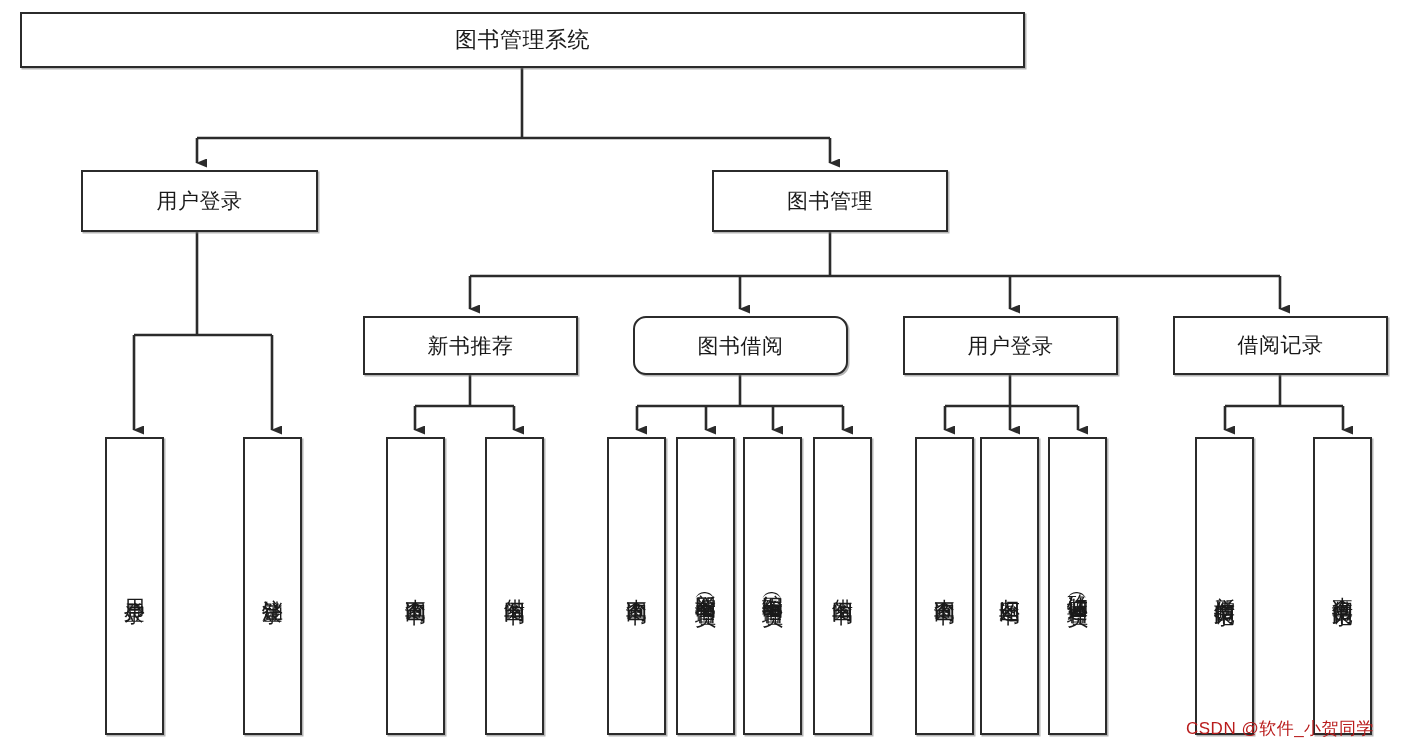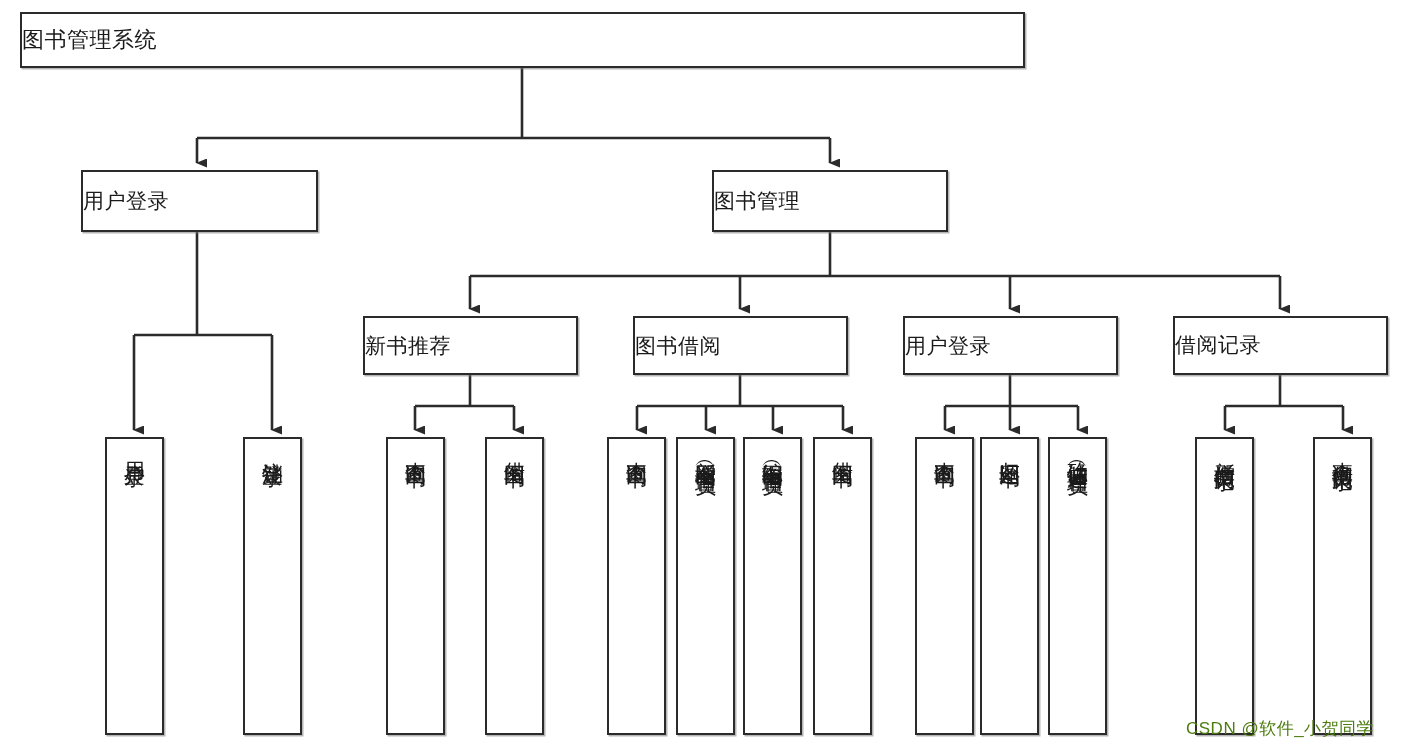--- a/index.html
+++ b/index.html
@@ -26,20 +26,21 @@
     pointer-events: none;
   }
   .node {
     position: absolute;
     box-sizing: border-box;
     background: #ffffff;
     border: 2px solid #2b2b2b;
     box-shadow: 1.5px 1.5px 0 rgba(120,120,120,0.55);
     display: flex;
     align-items: center;
+    justify-content: center;
     color: #1a1a1a;
   }
   .node.horizontal {
     font-size: 21px;
     letter-spacing: 0.5px;
     line-height: 1.1;
   }
   .node.vertical {
     writing-mode: vertical-rl;
     text-orientation: upright;
@@ -54,21 +55,21 @@
     text-orientation: upright;
     display: block;
     white-space: nowrap;
   }
   .node.root {
     font-size: 22px;
   }
   .watermark {
     position: absolute;
     font-size: 17px;
-    color: #4d7c0f;
+    color: #b91c1c;
     white-space: nowrap;
     letter-spacing: 0.5px;
   }
 </style>
 </head>
 <body>
 
 <div id="diagram-root">
 
   <svg id="wires" viewBox="0 0 1405 747" width="1405" height="747">
@@ -128,21 +129,21 @@
   <div class="node horizontal" style="left:81px; top:170px; width:237px; height:62px;">
     <span class="label">用户登录</span>
   </div>
   <div class="node horizontal" style="left:712px; top:170px; width:236px; height:62px;">
     <span class="label">图书管理</span>
   </div>
 
   <div class="node horizontal" style="left:363px; top:316px; width:215px; height:59px;">
     <span class="label">新书推荐</span>
   </div>
-  <div class="node horizontal" style="left:633px; top:316px; width:215px; height:59px;">
+  <div class="node horizontal" style="left:633px; top:316px; width:215px; height:59px;border-radius:13px;">
     <span class="label">图书借阅</span>
   </div>
   <div class="node horizontal" style="left:903px; top:316px; width:215px; height:59px;">
     <span class="label">用户登录</span>
   </div>
   <div class="node horizontal" style="left:1173px; top:316px; width:215px; height:59px;font-family:Liberation Serif, serif;">
     <span class="label">借阅记录</span>
   </div>
 
   <div class="node vertical" style="left:105px; top:437px; width:59px; height:298px;">

